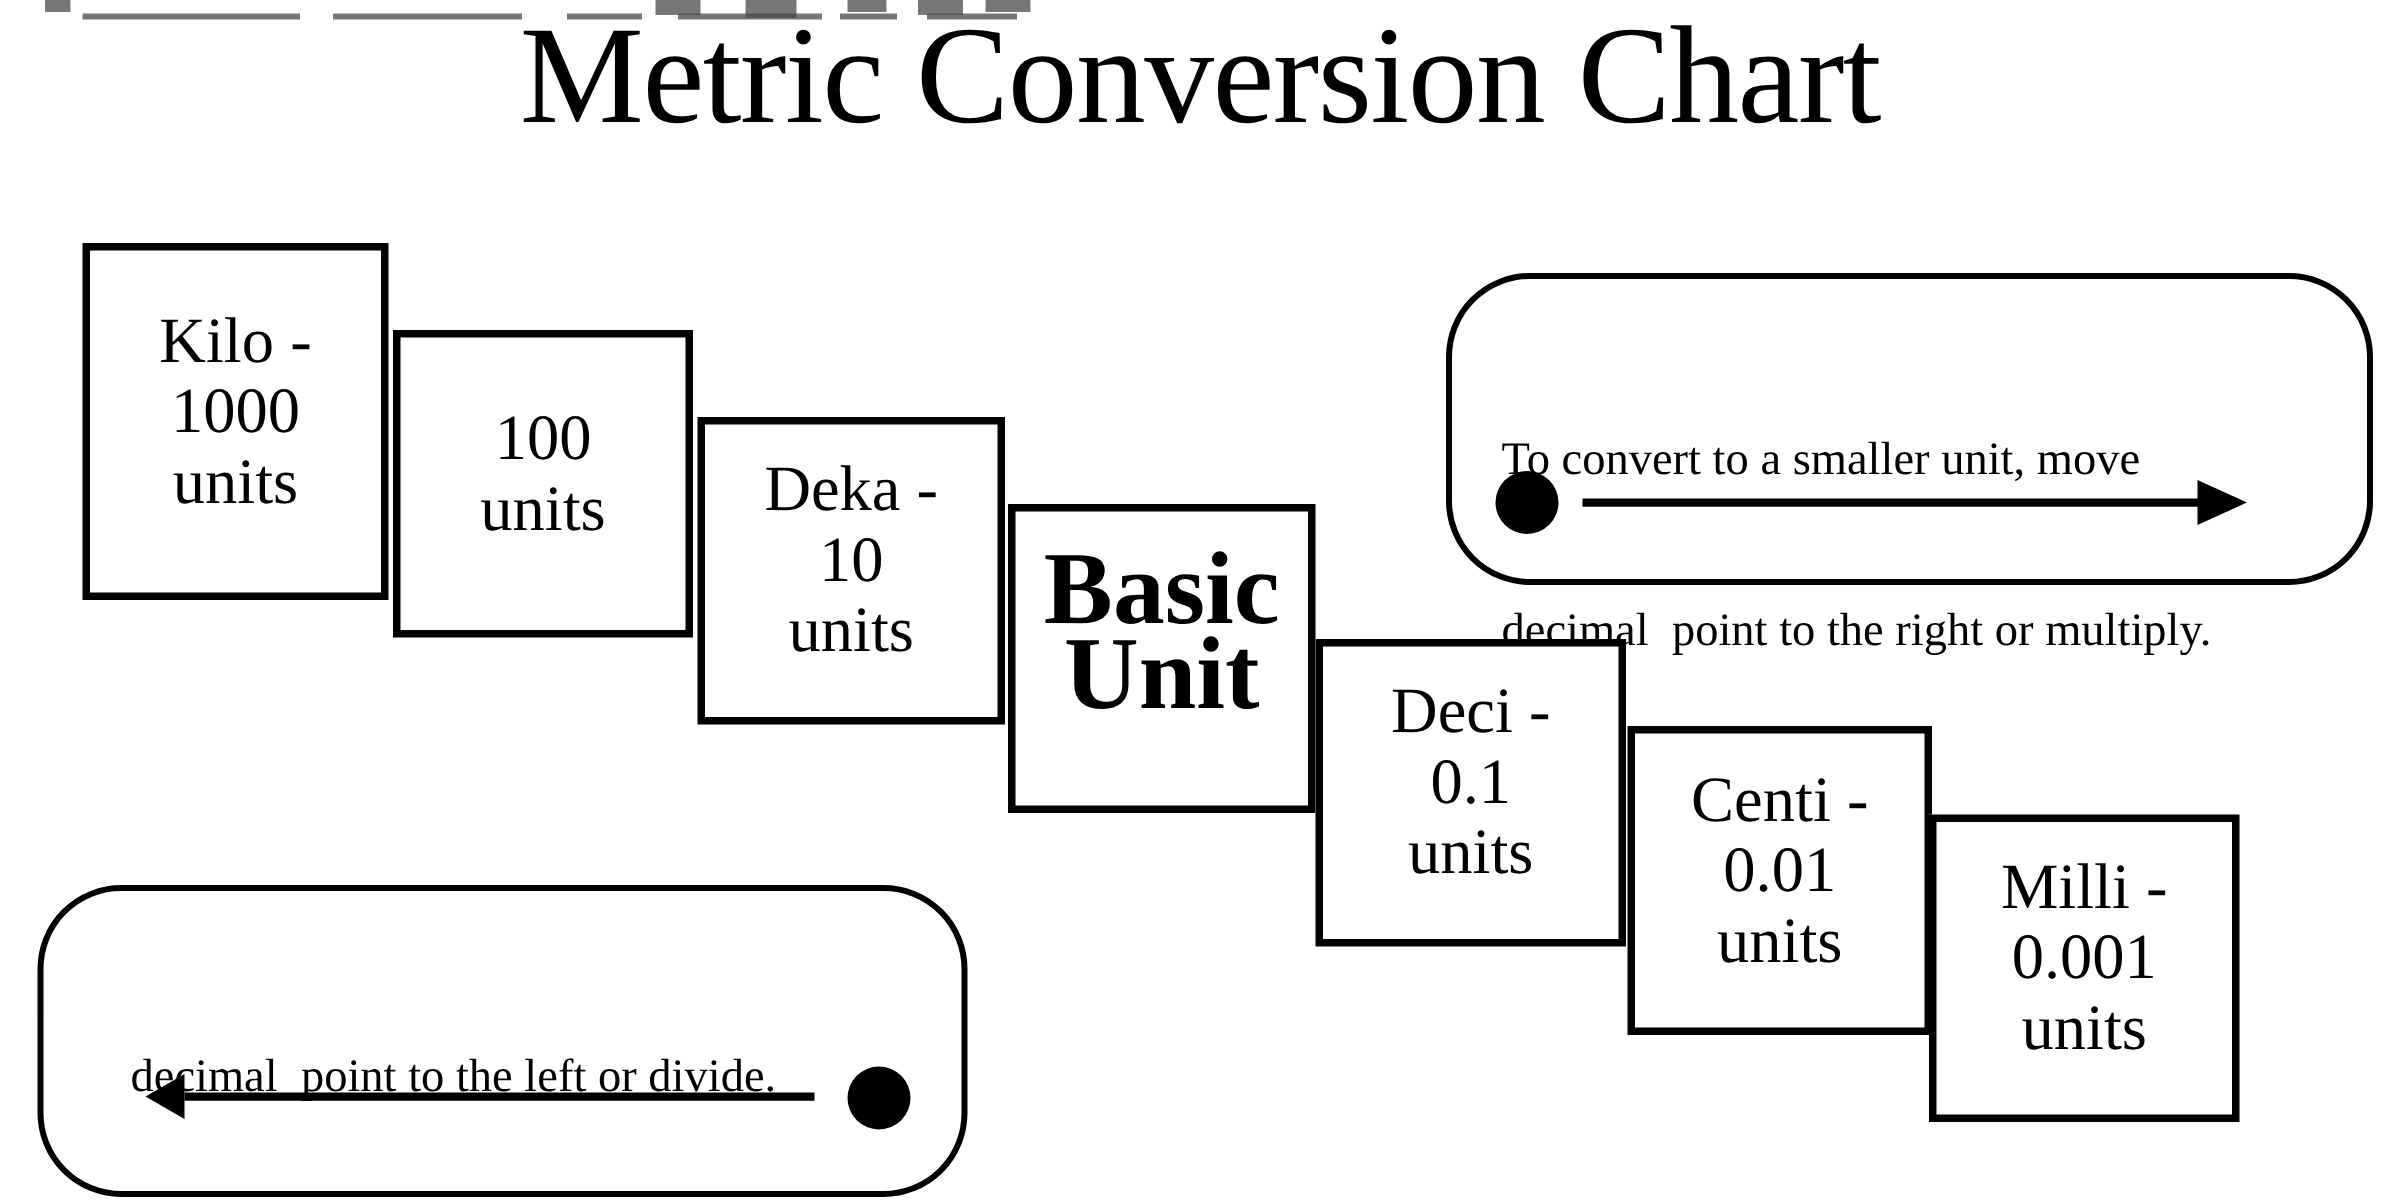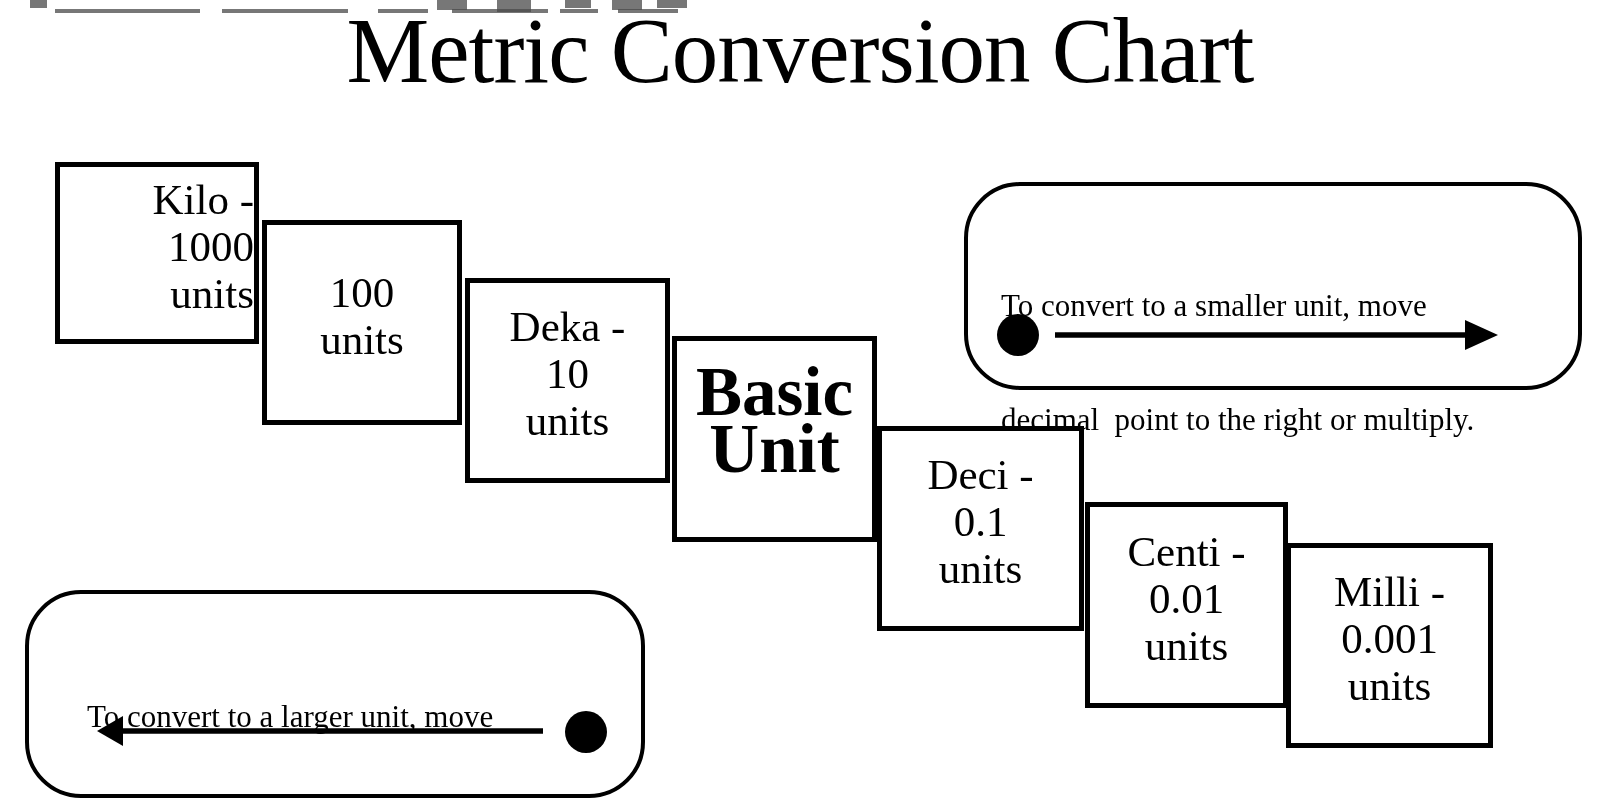--- a/index.html
+++ b/index.html
@@ -46,28 +46,28 @@
     display: flex;
     flex-direction: column;
     align-items: center;
     justify-content: center;
     text-align: center;
     font-size: 43px;
     line-height: 47px;
     padding-bottom: 14px;
     white-space: pre;
   }
-  .box-kilo  { left:  55px; top: 162px; width: 204px; height: 182px; align-items: flex-end; }
+  .box-kilo  { left:  55px; top: 162px; width: 204px; height: 238px; }
   .box-hecto { left: 262px; top: 220px; width: 200px; height: 205px; }
   .box-deka  { left: 465px; top: 278px; width: 205px; height: 205px; }
   .box-basic { left: 672px; top: 336px; width: 205px; height: 206px;
                font-weight: bold; font-size: 69px; line-height: 57px;
                padding-bottom: 36px; }
   .box-deci  { left: 877px; top: 426px; width: 207px; height: 205px; }
-  .box-centi { left:1085px; top: 484px; width: 203px; height: 206px; margin-top: 18px; }
+  .box-centi { left:1085px; top: 484px; width: 203px; height: 206px; }
   .box-milli { left:1286px; top: 543px; width: 207px; height: 205px; }
 
   
   .callout {
     position: absolute;
     box-sizing: border-box;
     background: #ffffff;
     border: 4px solid #000000;
     border-radius: 56px;
     margin-top: 20px;
@@ -160,21 +160,20 @@
     </div>
     <svg class="arrow-svg" width="618" height="80" viewBox="0 0 618 80">
       <circle cx="50" cy="39" r="21" fill="#000000"></circle>
       <line x1="87" y1="39" x2="499" y2="39" stroke="#000000" stroke-width="5.5"></line>
       <polygon points="497,24 497,54 530,39" fill="#000000"></polygon>
     </svg>
   </div>
 
   <div class="callout callout-larger">
     <div class="callout-text">
-      <div>To convert to a larger unit, move</div>
       <div>decimal  point to the left or divide.</div>
     </div>
     <svg class="arrow-svg" width="620" height="70" viewBox="0 0 620 70">
       <circle cx="557" cy="35" r="21" fill="#000000"></circle>
       <line x1="94" y1="34" x2="514" y2="34" stroke="#000000" stroke-width="5.5"></line>
       <polygon points="94,19 94,49 68,34" fill="#000000"></polygon>
     </svg>
   </div>
 
 </div>

